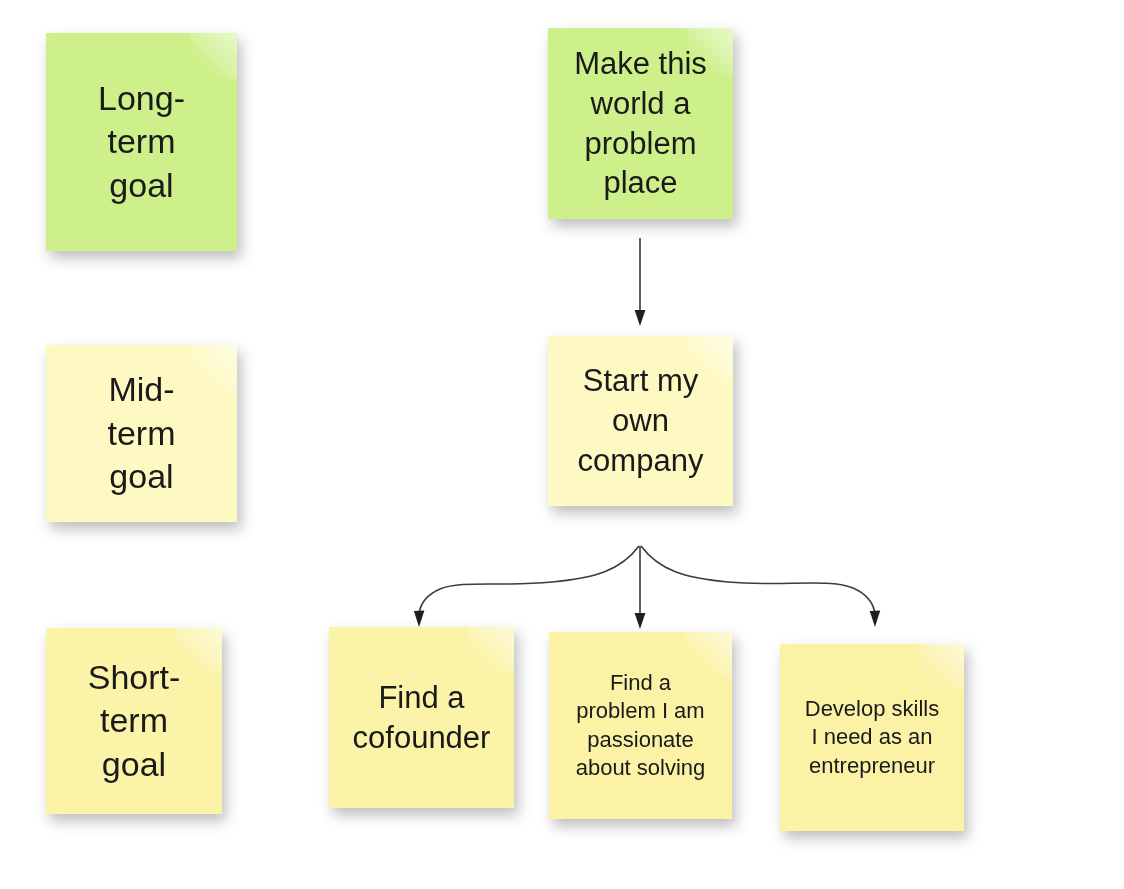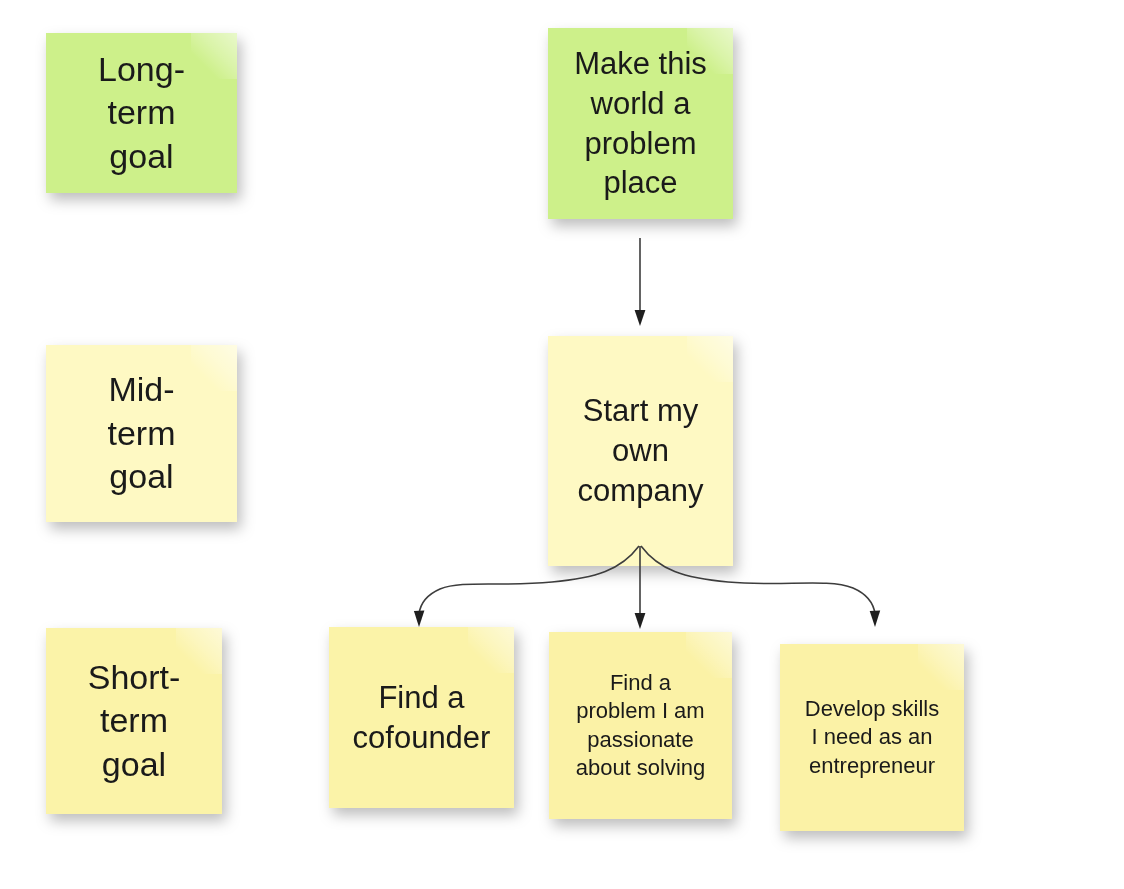--- a/index.html
+++ b/index.html
@@ -79,40 +79,40 @@
   }
   #arrows polygon {
     fill: #1f1f1f;
   }
 </style>
 </head>
 <body>
 
 <div id="canvas">
 
-  <div class="note green size-lg" style="left:46px; top:33px; width:191px; height:160px;">
+  <div class="note green size-lg" style="left:46px; top:33px; width:191px; height:218px;">
     <span class="note-text">Long-
 term
 goal</span>
   </div>
 
   <div class="note green size-md" style="left:548px; top:28px; width:185px; height:191px;">
     <span class="note-text">Make this
 world a
 problem
 place</span>
   </div>
 
   <div class="note blue size-lg" style="left:46px; top:345px; width:191px; height:177px;">
     <span class="note-text">Mid-
 term
 goal</span>
   </div>
 
-  <div class="note blue size-md" style="left:548px; top:336px; width:185px; height:230px;text-align:center;">
+  <div class="note blue size-md" style="left:548px; top:336px; width:185px; height:170px;text-align:center;">
     <span class="note-text">Start my
 own
 company</span>
   </div>
 
   <div class="note yellow size-lg" style="left:46px; top:628px; width:176px; height:186px;">
     <span class="note-text">Short-
 term
 goal</span>
   </div>

